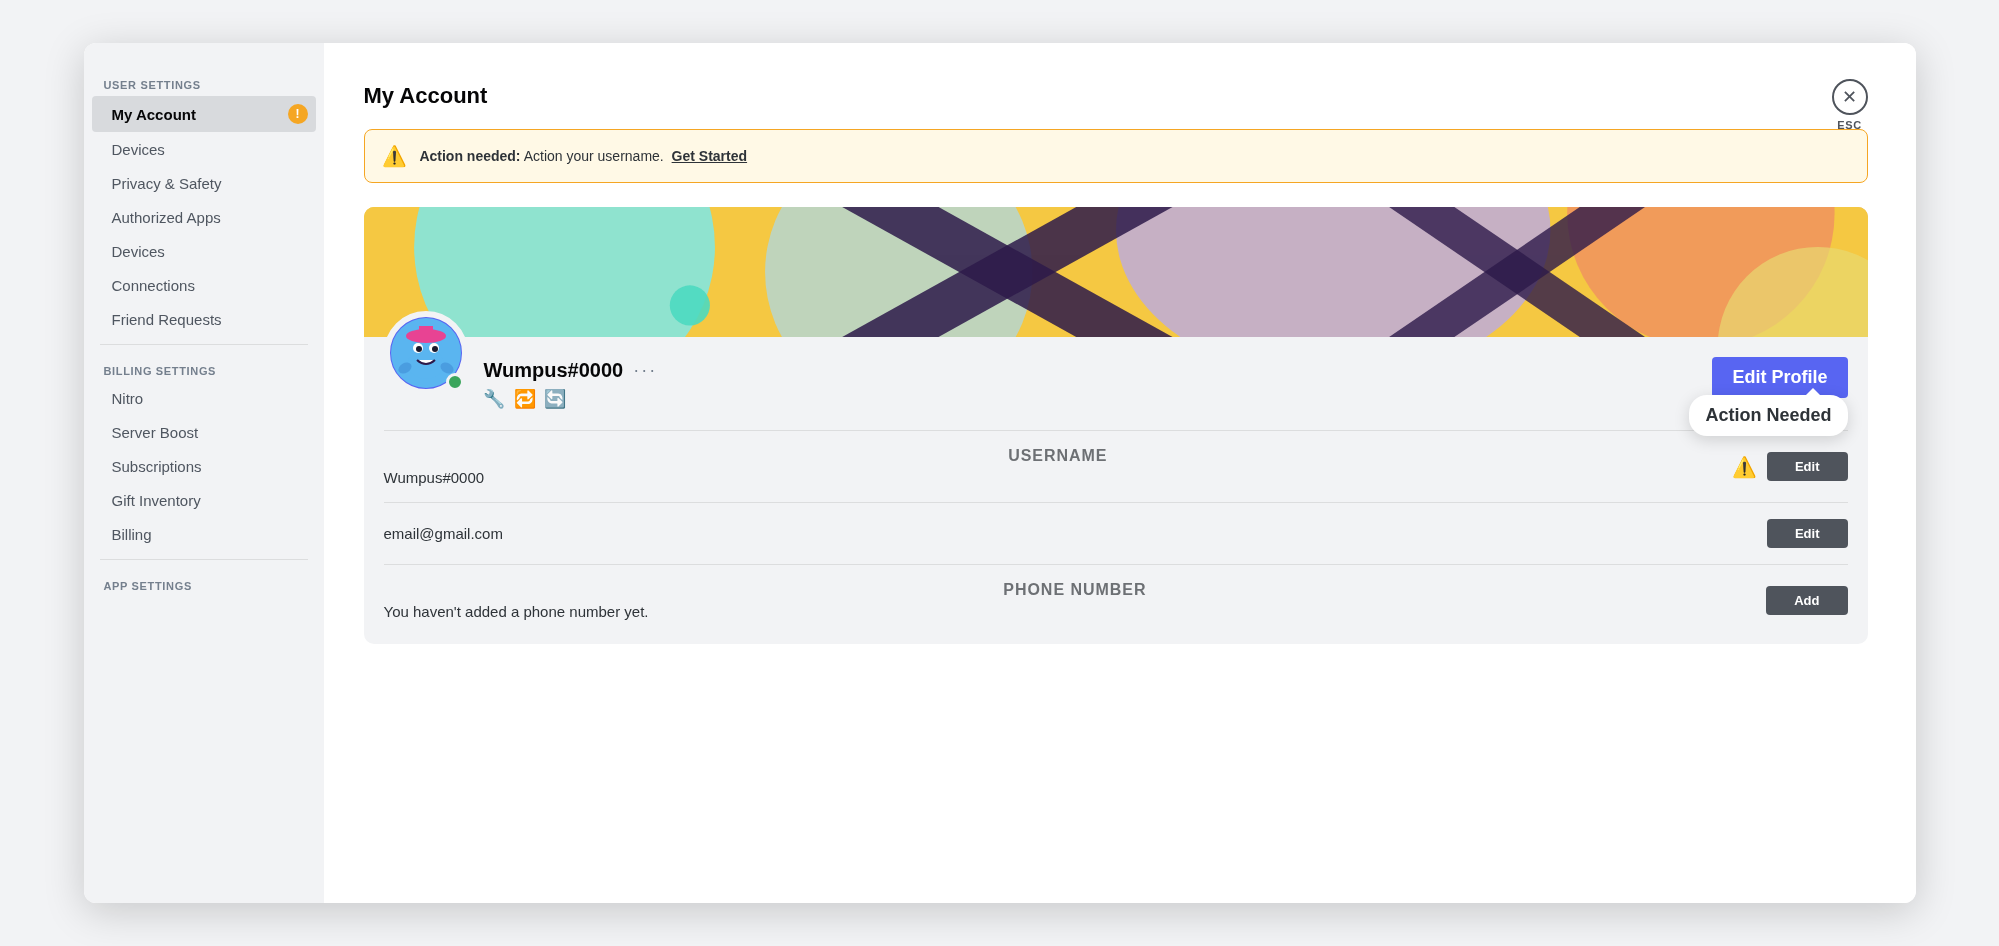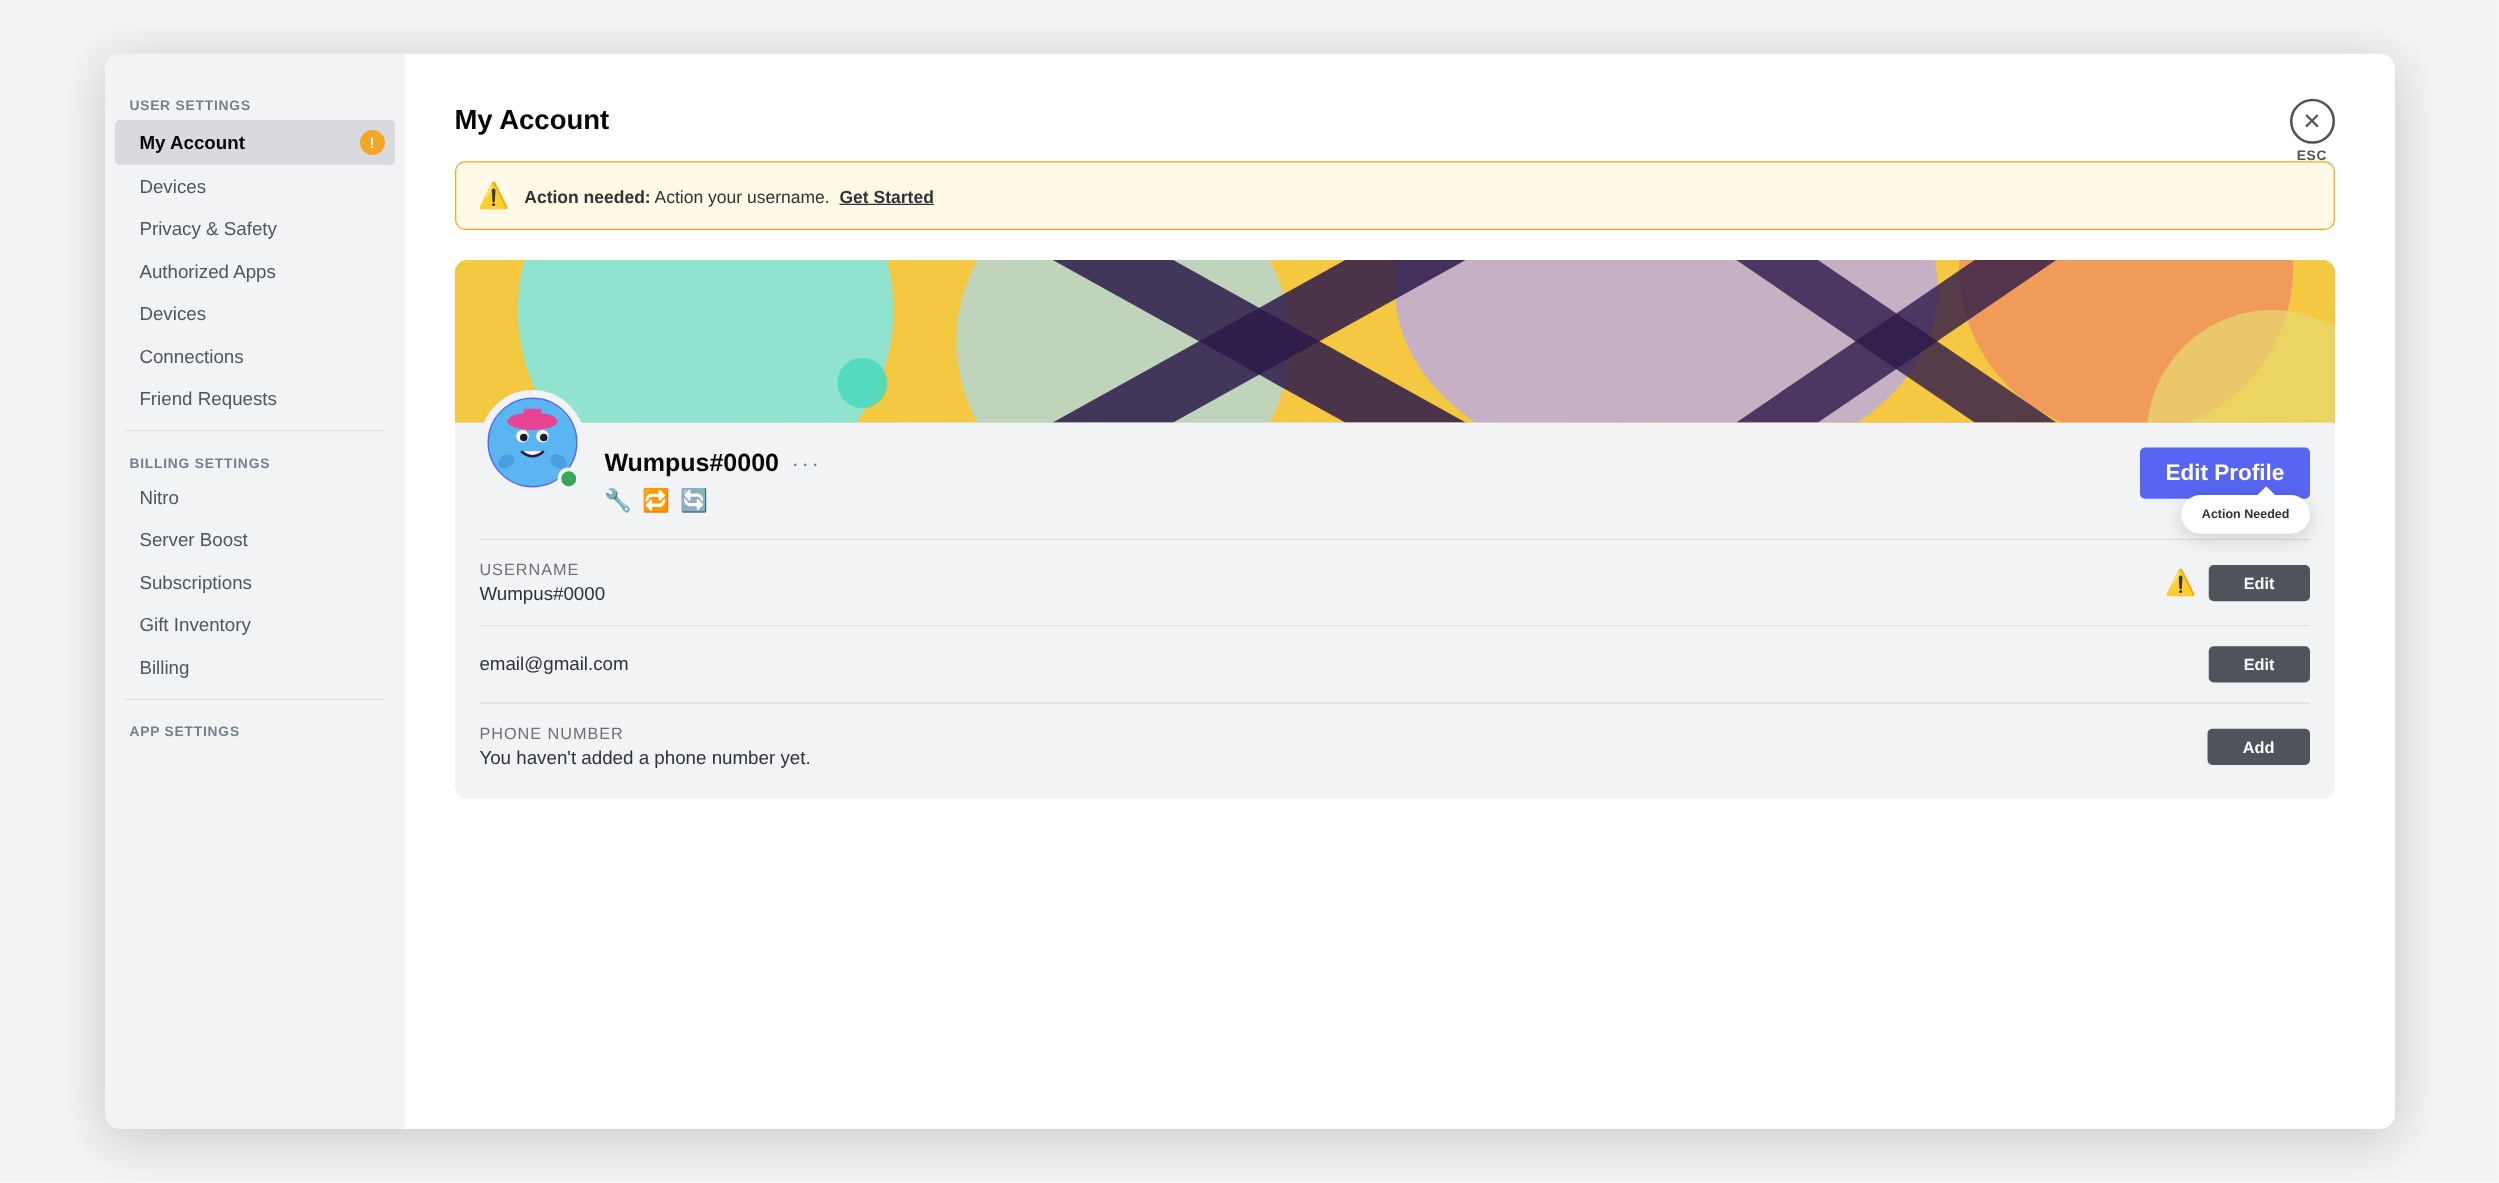--- a/index.html
+++ b/index.html
@@ -221,21 +221,21 @@
     }
     
     .action-needed-tooltip {
       position: absolute;
       right: 20px;
       top: 58px;
       background: #fff;
       border-radius: 18px;
       box-shadow: 0 4px 16px rgba(0,0,0,0.15);
       padding: 10px 16px;
-      font-size: 10px;
+      font-size: 18px;
       font-weight: 600;
       color: #2e3338;
       white-space: nowrap;
       z-index: 10;
     }
     .action-needed-tooltip::before {
       content: '';
       position: absolute;
       top: -7px;
       right: 28px;
@@ -253,26 +253,27 @@
       border-top: 1px solid #dcddde;
       padding: 16px 0;
       display: flex;
       align-items: center;
       justify-content: space-between;
     }
     .field-info {
       flex: 1;
     }
     .field-label {
-      font-size: 13px;
-      font-weight: 400;
+      font-size: 16px;
+      font-weight: 700;
       letter-spacing: 0.06em;
       text-transform: uppercase;
       color: #6d7074;
       margin-bottom: 4px;
+      text-align: center;
     }
     .field-value {
       font-size: 15px;
       color: #2e3338;
     }
     .field-actions {
       display: flex;
       align-items: center;
       gap: 10px;
     }

